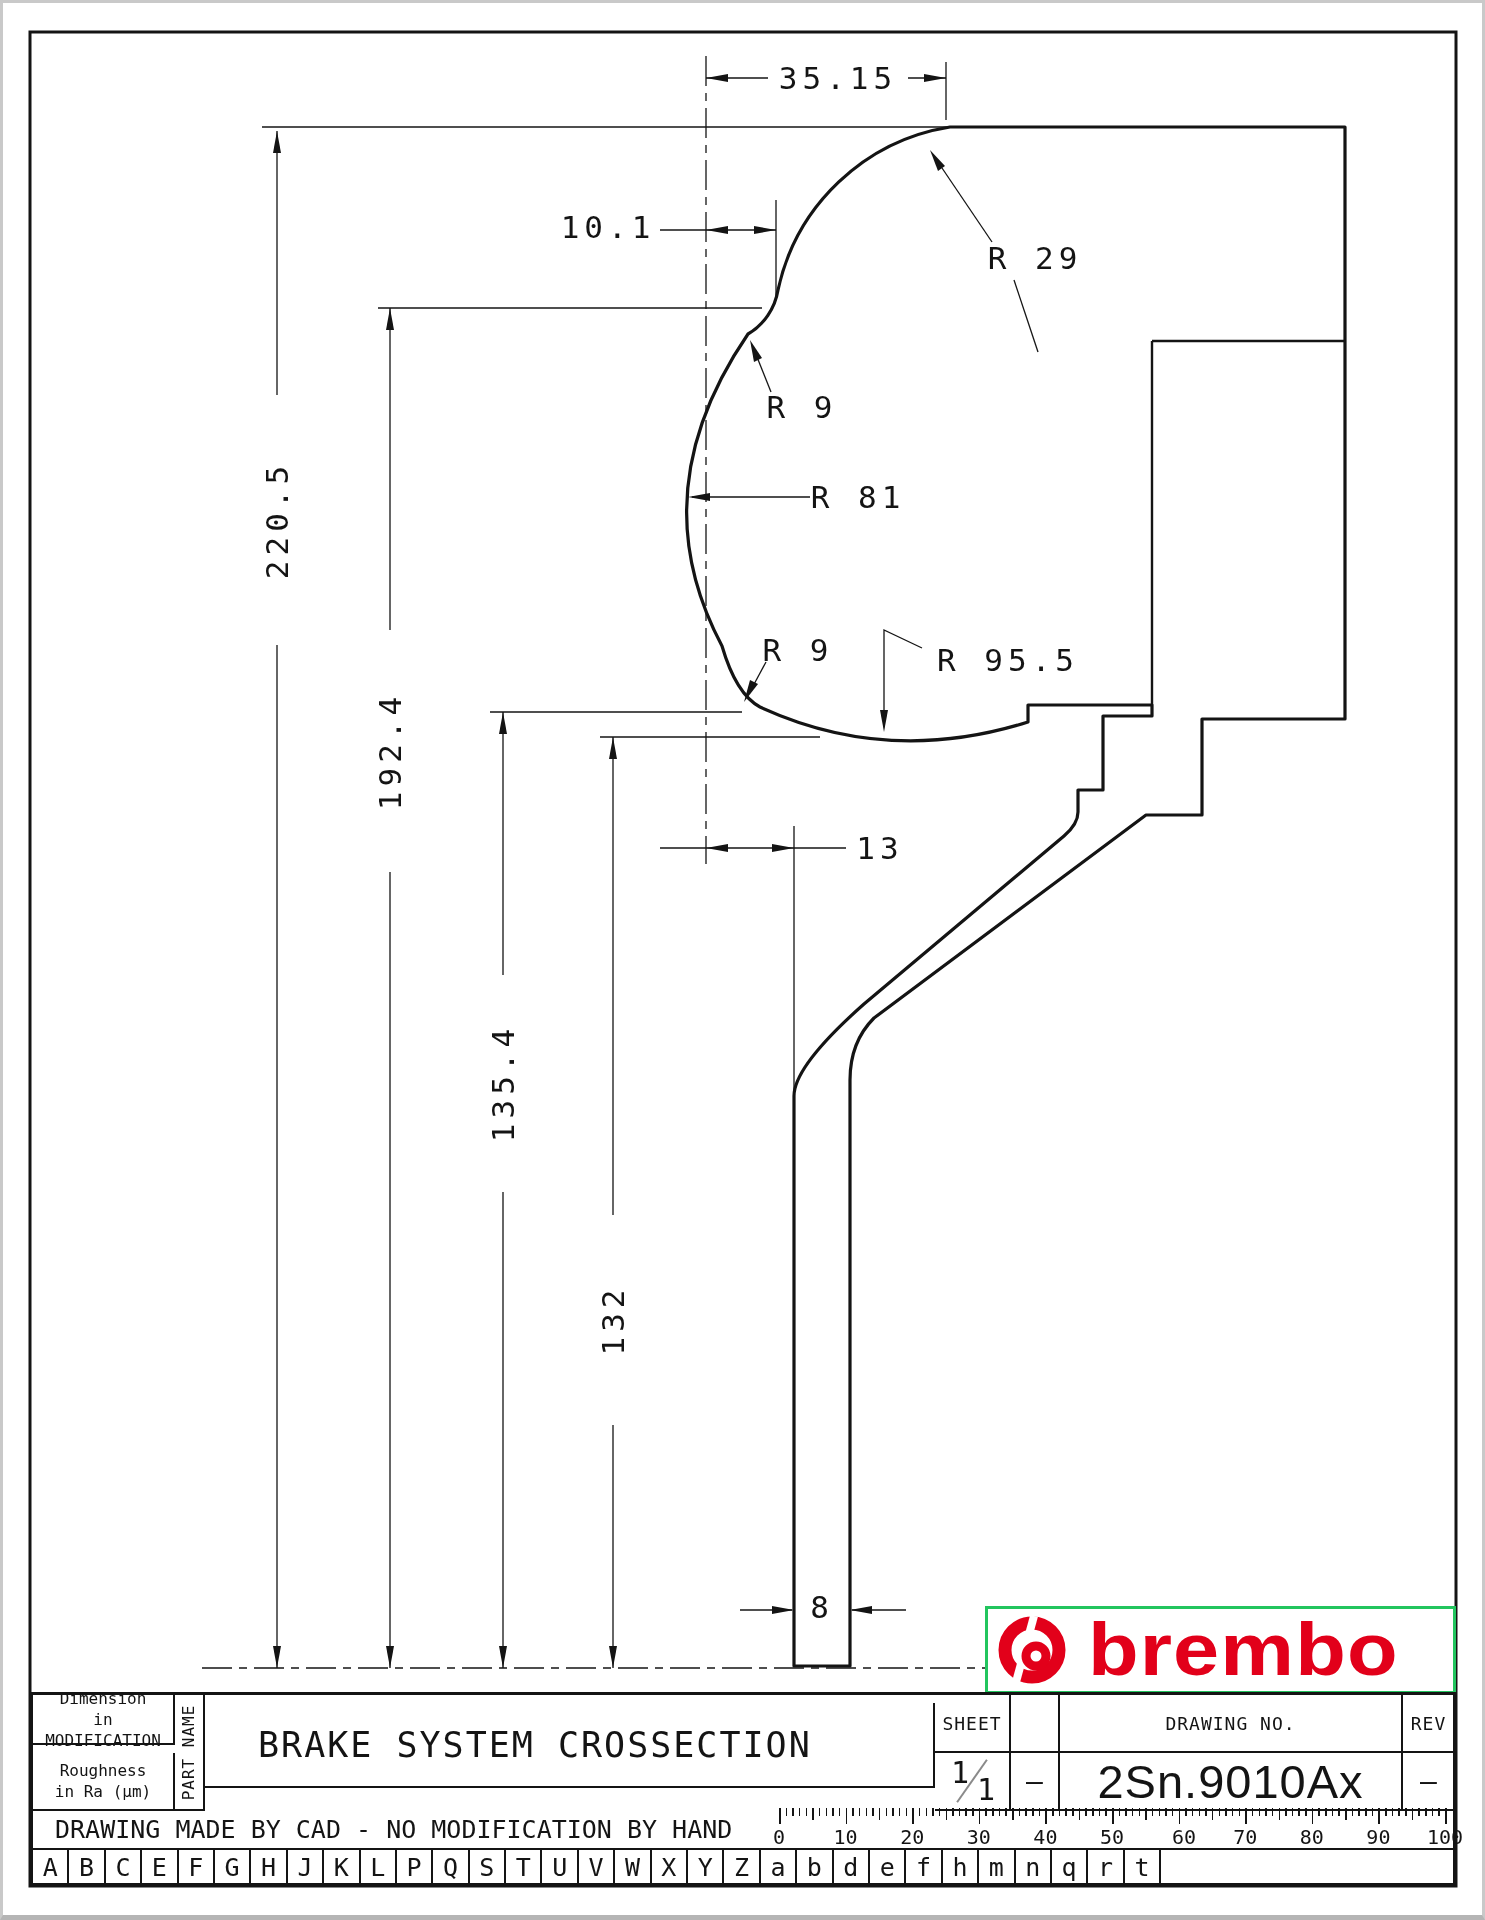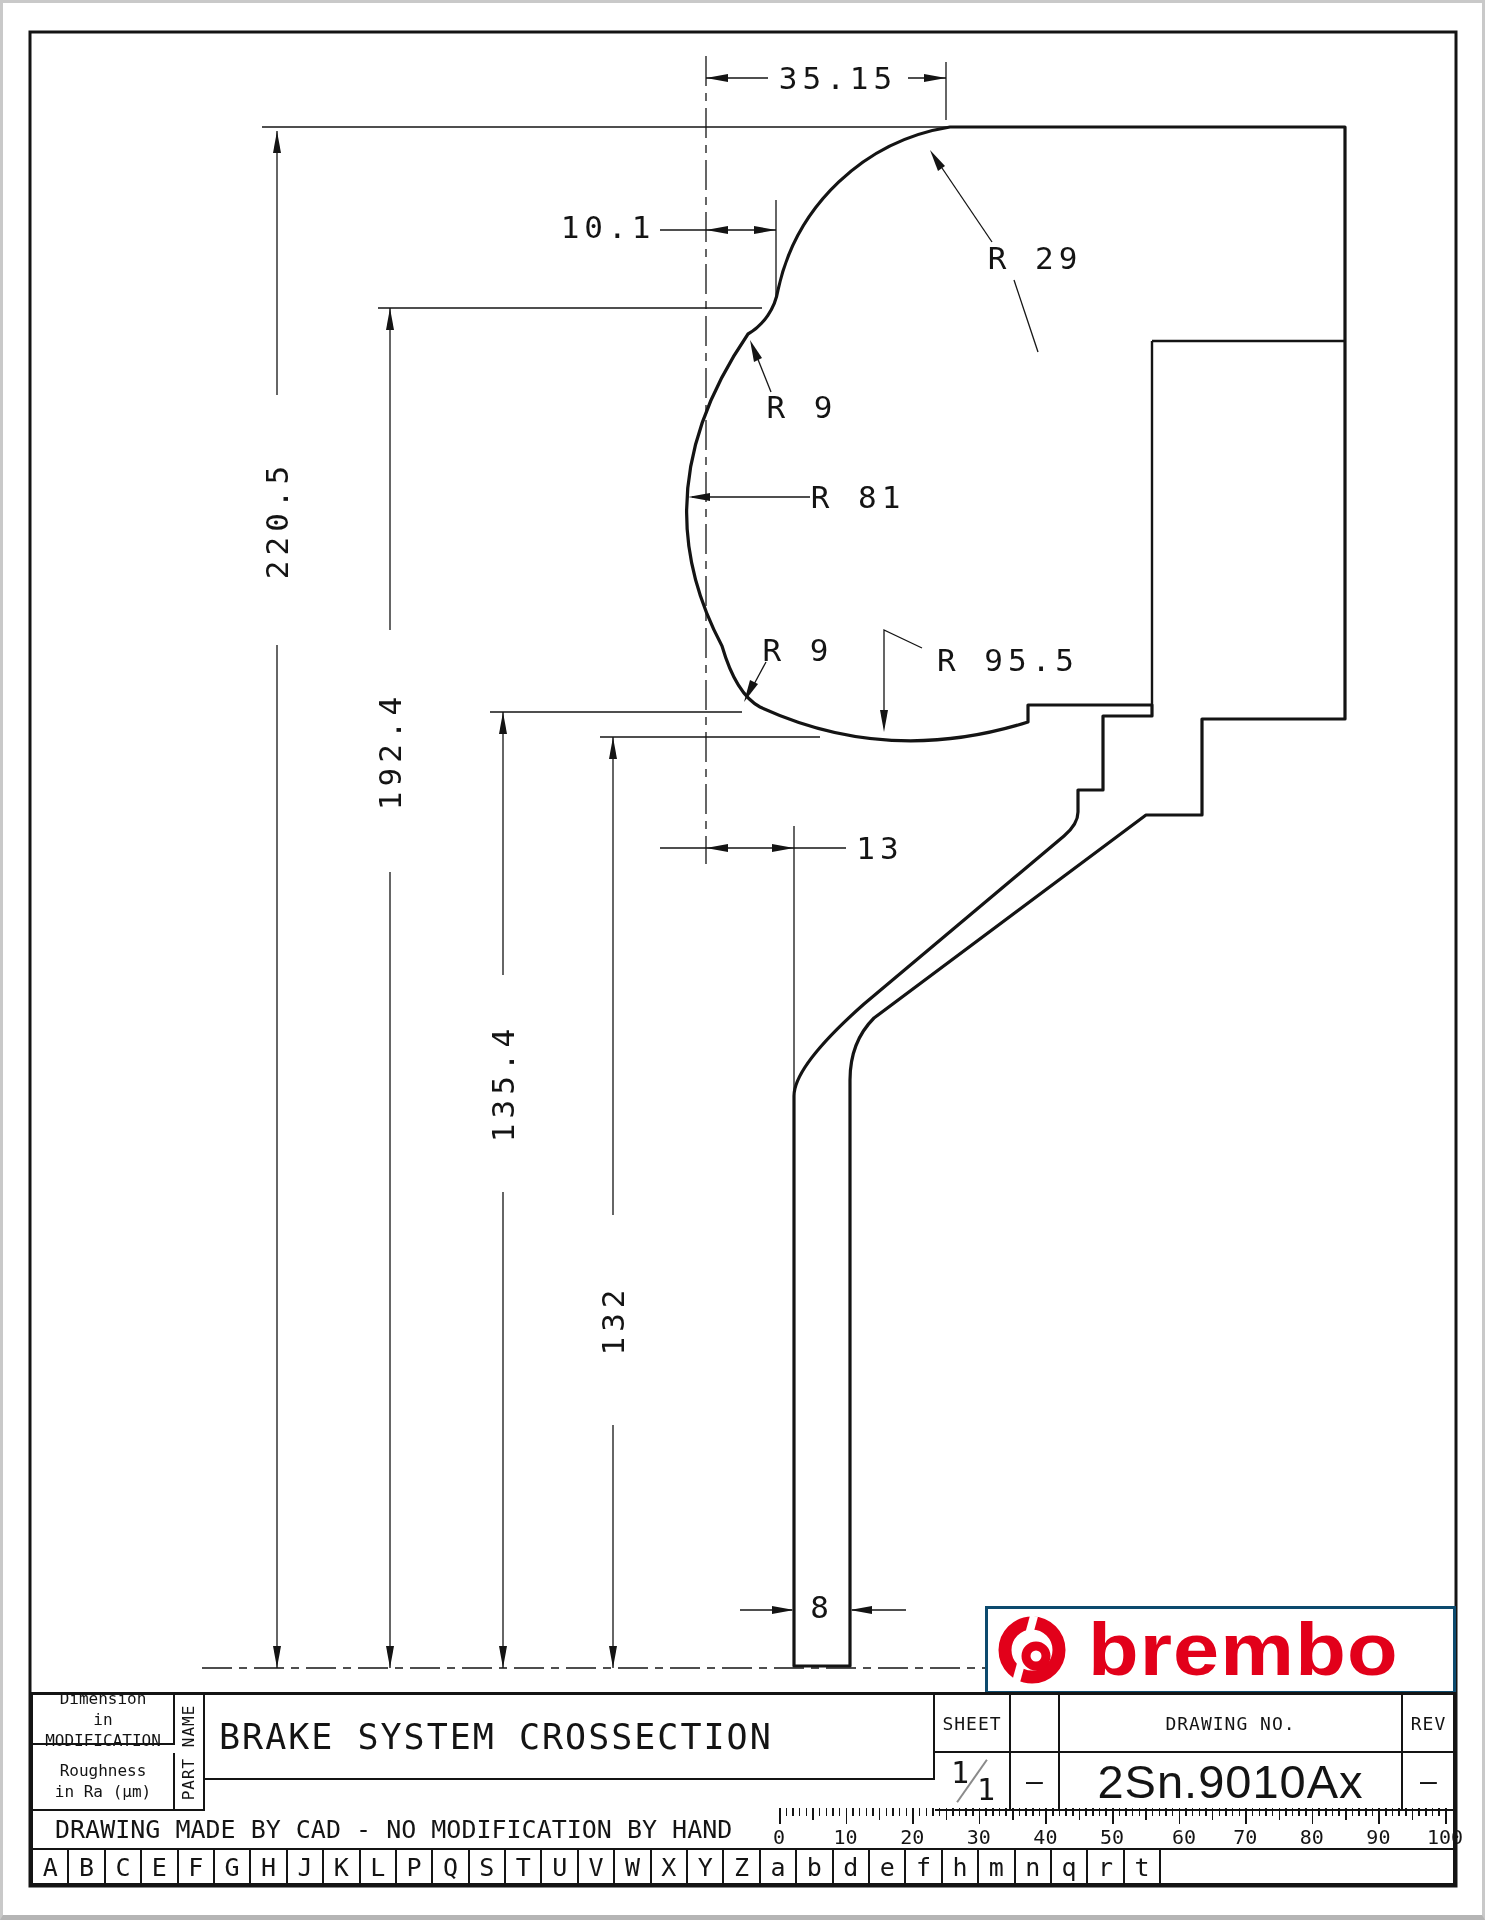--- a/index.html
+++ b/index.html
@@ -32,21 +32,21 @@
   .footer-note{font-size:25px;letter-spacing:0;display:flex;align-items:center;padding-left:22px;}
   #letters{position:absolute;left:0;top:155px;width:1421px;height:34px;display:flex;}
   .lcell{width:36.4px;box-sizing:border-box;border-right:2px solid #141414;display:flex;
          align-items:center;justify-content:center;font-size:25px;flex:none;}
   .lfill{flex:1;}
   
   #ruler{position:absolute;left:779px;top:1808px;width:668px;height:41px;}
   .tick{position:absolute;top:0;width:1.5px;background:#141414;}
   .rnum{position:absolute;font-size:20px;top:17px;transform:translateX(-50%);}
   
-  #logobox{position:absolute;left:985px;top:1606px;width:471px;height:88px;border:3px solid #0c4a6e;
+  #logobox{position:absolute;left:985px;top:1606px;width:471px;height:88px;border:3px solid #22c55e;
            box-sizing:border-box;background:#fff;display:flex;align-items:center;}
   #wordmark{font-family:"Liberation Sans",sans-serif;font-weight:bold;font-size:74px;
             letter-spacing:1px;transform:scaleX(1.12);transform-origin:left center;
             margin-left:14px;line-height:1;}
 </style>
 </head>
 <body>
 
 <div id="screen">
 
@@ -194,21 +194,21 @@
       <span>in MODIFICATION</span>
     </div>
     <div class="cell dimnote b-r b-b" style="left:0;top:58px;width:142px;height:58px;">
       <span>Roughness</span>
       <span>in Ra (µm)</span>
     </div>
     <div class="cell partstrip b-r b-b" style="left:142px;top:0;width:30px;height:116px;">
       <span>PART NAME</span>
     </div>
 
-    <div class="cell titlecell b-r b-b" style="left:172px;top:0;width:730px;height:85px;">
+    <div class="cell titlecell b-r b-b" style="left:172px;top:8px;width:730px;height:85px;padding-left:39px;">
       <span>BRAKE SYSTEM CROSSECTION</span>
     </div>
 
     <div class="cell hdr b-r b-b" style="left:902px;top:0;width:76px;height:58px;">
       <span>SHEET</span>
     </div>
     <div class="cell b-r b-b" style="left:902px;top:58px;width:76px;height:58px;">
       <div class="sheetval">
         <span class="s1">1</span>
         <div class="slash"></div>

